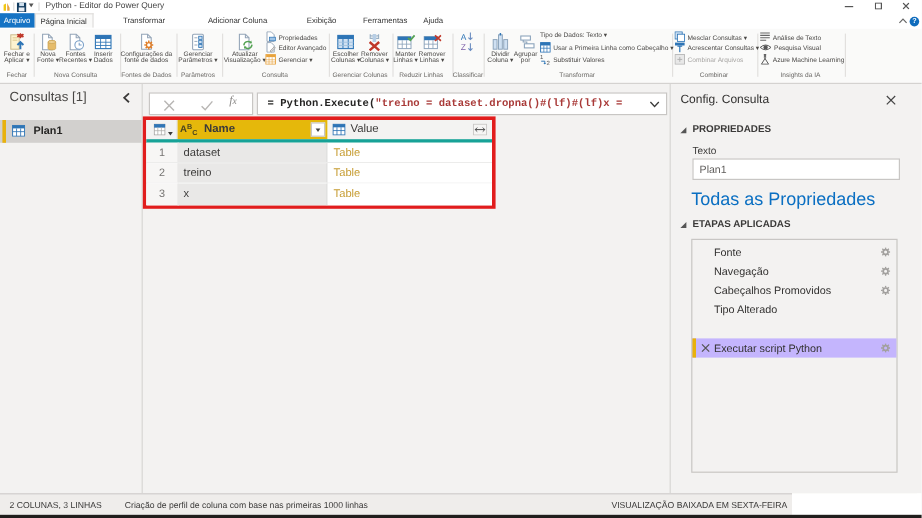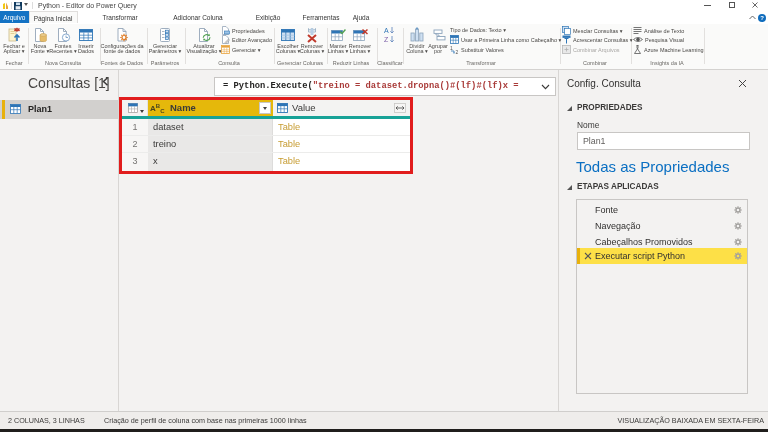--- a/index.html
+++ b/index.html
@@ -29,21 +29,21 @@
 .rnum{position:absolute;left:0;top:0;width:26px;height:16px;background:#f7f6f5;border-right:1px solid #ececeb;color:#767472;font-size:9px;line-height:16px;text-align:center}
 .ncell{position:absolute;left:26px;top:0;width:125px;height:16px;background:#e9e8e7;border-right:1px solid #dddcdb;color:#3b3a39;font-size:9.3px;line-height:16px;padding-left:5px;box-sizing:border-box}
 .vcell{position:absolute;left:151px;top:0;width:137px;height:16px;background:#fff;color:#c79d33;font-size:9.3px;line-height:16px;padding-left:5px;box-sizing:border-box}
 
 .secthdr{position:absolute;font-weight:bold;font-size:8.2px;color:#3b3a39}
 .tri{position:absolute;width:0;height:0;border-left:5px solid transparent;border-bottom:5px solid #555}
 
 .step{position:absolute;left:0;width:100%;height:16px;line-height:16px;font-size:9px;color:#323130;padding-left:18px;box-sizing:border-box}
 .gear{position:absolute;right:5px;top:4px;width:8px;height:8px}
 
-#statusbar{left:0;top:411px;width:768px;height:18px;background:#efedeb;border-top:1px solid #d0cecc;box-sizing:border-box;font-size:7.2px;color:#3b3a39;line-height:17px}
+#statusbar{left:0;top:411px;width:660px;height:18px;background:#efedeb;border-top:1px solid #d0cecc;box-sizing:border-box;font-size:7.2px;color:#3b3a39;line-height:17px}
 #blackbar{left:0;top:429px;width:768px;height:3px;background:#201e1c}
 </style></head>
 <body>
 
 <div class="abs" id="titlebar">
   <svg class="abs" style="left:2px;top:1px" width="9" height="9" viewBox="0 0 9 9">
     <path d="M1 8 V3 l2-1 v6 z" fill="#f2c811"></path>
       <path d="M4 8 V1.4 l2 4 V8 z" fill="#e8a33d"></path>
   </svg>
   <div class="abs" style="left:11px;top:2px;width:1px;height:7px;background:#ddd"></div>
@@ -254,35 +254,44 @@
         <path d="M0.5 4.5 Q5 0.5 9.5 4.5 Q5 8.5 0.5 4.5 Z" fill="none" stroke="#555" stroke-width="0.8"></path>
         <circle cx="5" cy="4.5" r="1.8" fill="#555"></circle>
       </svg>Pesquisa Visual</div>
   <div class="sitem" style="left:633px;top:20.5px"><svg width="9" height="9" viewBox="0 0 9 9">
         <path d="M3.5 0.5 H5.5 M4 0.5 V3 L7.5 8.5 H1.5 L5 3 V0.5" fill="none" stroke="#555" stroke-width="0.8"></path>
       </svg>Azure Machine Learning</div>
 </div>
 
 <div class="abs" id="main">
   <div class="abs" id="leftpanel">
-    <div class="abs" style="left:28px;top:5px;font-size:14px;color:#484644">Consultas [1]</div>
+    <div class="abs" style="left:8px;top:5px;font-size:11px;color:#484644">Consultas [1]</div>
     <svg class="abs" style="left:102px;top:7px" width="7" height="9" viewBox="0 0 7 9">
         <path d="M5.5 0.8 L1.5 4.5 L5.5 8.2" fill="none" stroke="#3b3a39" stroke-width="1.5"></path>
       </svg>
     <div class="abs" style="left:0;top:30px;width:118px;height:19px;background:#d2d0ce">
       <div class="abs" style="left:1.5px;top:0;width:3px;height:19px;background:#e8b10c"></div>
       <svg class="abs" style="left:10px;top:4px" width="11" height="10" viewBox="0 0 11 10">
         <rect x="0.5" y="0.5" width="10" height="9" fill="#fff" stroke="#2e75b6" stroke-width="0.8"></rect>
         <rect x="0.5" y="0.5" width="10" height="2.5" fill="#2e75b6"></rect>
         <path d="M0.5 5.7 H10.5 M3.8 3 V9.5 M7.2 3 V9.5" stroke="#2e75b6" stroke-width="0.7"></path>
       </svg>
       <div class="abs" style="left:28px;top:0;height:19px;line-height:19px;font-size:9px;color:#252423;font-weight:bold">Plan1</div>
     </div>
   </div>
 
+  <div class="fbox" style="left:124px;top:7px;width:87px;height:19px">
+    <svg class="abs" style="left:11px;top:4.5px" width="10" height="10" viewBox="0 0 10 10">
+        <path d="M1 1 L9 9 M9 1 L1 9" stroke="#b8b6b4" stroke-width="1.2"></path>
+      </svg>
+    <svg class="abs" style="left:42px;top:4.5px" width="11" height="10" viewBox="0 0 11 10">
+        <path d="M1 5.5 L4 8.5 L10 1.5" fill="none" stroke="#b8b6b4" stroke-width="1.2"></path>
+      </svg>
+    <div class="abs" style="left:66px;top:1px;font-size:10px;color:#8a8886;font-style:italic;font-family:'Liberation Serif',serif">f<span style="font-size:8px">x</span></div>
+  </div>
   <div class="fbox" style="left:214px;top:7px;width:342px;height:19px">
     <div class="abs" style="left:8px;top:0;height:17px;line-height:17px;font-size:8.8px;font-family:'Liberation Mono',monospace;font-weight:bold;color:#252423;white-space:nowrap">= Python.Execute(<span style="color:#a93a38">"treino = dataset.dropna()#(lf)#(lf)x = </span></div>
     <svg class="abs" style="left:326px;top:6px" width="9" height="6" viewBox="0 0 9 6">
         <path d="M1 1 L4.5 4.7 L8 1" fill="none" stroke="#3b3a39" stroke-width="1.1"></path>
       </svg>
   </div>
 
   <div class="abs" id="redbox">
 
     <div class="abs" style="left:0;top:0;width:288px;height:16px;background:#fff">
@@ -336,42 +345,42 @@
       </div>
   </div>
 
   <div class="abs" id="rightpanel">
     <div class="abs" style="left:8px;top:8px;font-size:10px;color:#323130">Config. Consulta</div>
     <svg class="abs" style="left:179px;top:9px" width="9" height="9" viewBox="0 0 9 9">
         <path d="M1 1 L8 8 M8 1 L1 8" stroke="#444" stroke-width="1"></path>
       </svg>
     <div class="tri" style="left:8px;top:36px"></div>
     <div class="secthdr" style="left:18px;top:33px">PROPRIEDADES</div>
-    <div class="abs" style="left:18px;top:50px;font-size:8.4px;color:#3b3a39">Nome</div>
+    <div class="abs" style="left:18px;top:50px;font-size:8.4px;color:#3b3a39">Texto</div>
     <div class="fbox" style="left:18px;top:62px;width:173px;height:18px">
       <div class="abs" style="left:5px;top:0;height:16px;line-height:16px;font-size:8.8px;color:#605e5c">Plan1</div>
     </div>
     <div class="abs" style="left:17px;top:88px;font-size:15px;color:#0a6fc2">Todas as Propriedades</div>
     <div class="tri" style="left:8px;top:115px"></div>
     <div class="secthdr" style="left:18px;top:112px">ETAPAS APLICADAS</div>
     <div class="abs" style="left:17px;top:129px;width:172px;height:195px;background:#f3f2f1;border:1px solid #c8c6c4;box-sizing:border-box">
       <div class="step" style="top:18px">Navegação<svg class="gear" viewBox="0 0 8 8">
             <circle cx="4" cy="4" r="2" fill="none" stroke="#a2a09e" stroke-width="1.4"></circle>
             <path d="M4 0.2 V1.6 M4 6.4 V7.8 M0.2 4 H1.6 M6.4 4 H7.8 M1.3 1.3 L2.3 2.3 M5.7 5.7 L6.7 6.7 M6.7 1.3 L5.7 2.3 M2.3 5.7 L1.3 6.7" stroke="#a2a09e" stroke-width="1.1"></path>
           </svg></div>
       <div class="step" style="top:2px">Fonte<svg class="gear" viewBox="0 0 8 8">
             <circle cx="4" cy="4" r="2" fill="none" stroke="#a2a09e" stroke-width="1.4"></circle>
             <path d="M4 0.2 V1.6 M4 6.4 V7.8 M0.2 4 H1.6 M6.4 4 H7.8 M1.3 1.3 L2.3 2.3 M5.7 5.7 L6.7 6.7 M6.7 1.3 L5.7 2.3 M2.3 5.7 L1.3 6.7" stroke="#a2a09e" stroke-width="1.1"></path>
           </svg></div>
       <div class="step" style="top:34px">Cabeçalhos Promovidos<svg class="gear" viewBox="0 0 8 8">
             <circle cx="4" cy="4" r="2" fill="none" stroke="#a2a09e" stroke-width="1.4"></circle>
             <path d="M4 0.2 V1.6 M4 6.4 V7.8 M0.2 4 H1.6 M6.4 4 H7.8 M1.3 1.3 L2.3 2.3 M5.7 5.7 L6.7 6.7 M6.7 1.3 L5.7 2.3 M2.3 5.7 L1.3 6.7" stroke="#a2a09e" stroke-width="1.1"></path>
           </svg></div>
       <div class="step" style="top:50px">Tipo Alterado</div>
-      <div class="step" style="top:48px;background:#fde047">
+      <div class="step" style="top:82px;background:#c4b5fd">
         <div class="abs" style="left:0;top:0;width:3px;height:16px;background:#e8b10c"></div>
         <svg class="abs" style="left:7px;top:4px" width="8" height="8" viewBox="0 0 8 8">
             <path d="M1 1 L7 7 M7 1 L1 7" stroke="#555" stroke-width="1.1"></path>
           </svg>
         Executar script Python
         <svg class="gear" viewBox="0 0 8 8">
             <circle cx="4" cy="4" r="2" fill="none" stroke="#a2a09e" stroke-width="1.4"></circle>
             <path d="M4 0.2 V1.6 M4 6.4 V7.8 M0.2 4 H1.6 M6.4 4 H7.8 M1.3 1.3 L2.3 2.3 M5.7 5.7 L6.7 6.7 M6.7 1.3 L5.7 2.3 M2.3 5.7 L1.3 6.7" stroke="#a2a09e" stroke-width="1.1"></path>
           </svg>
       </div>

